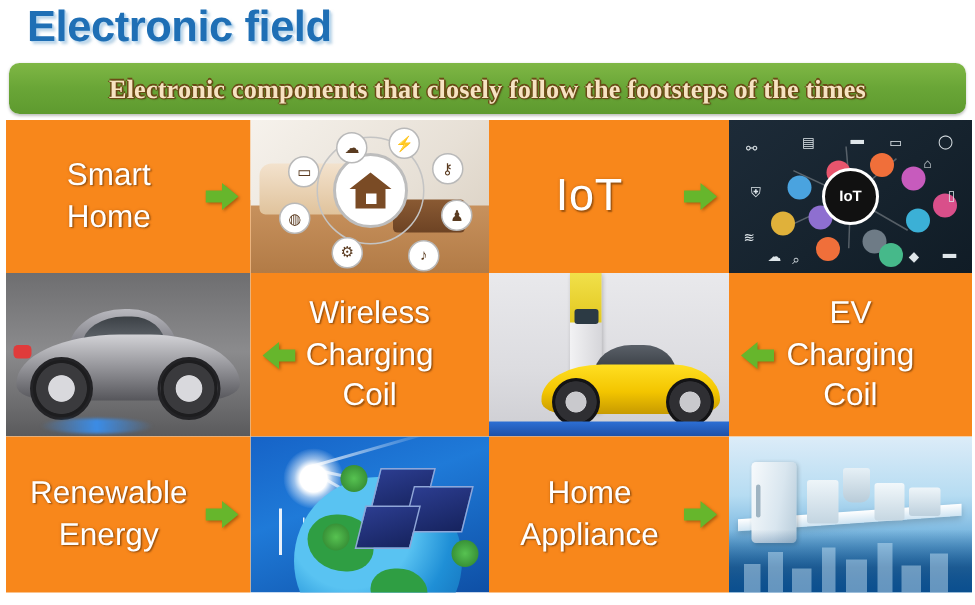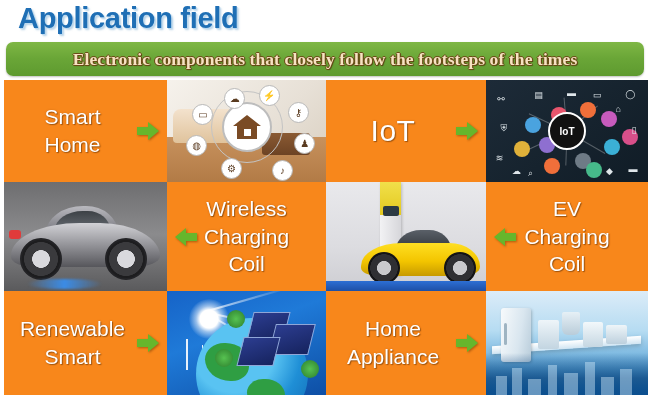--- a/index.html
+++ b/index.html
@@ -204,21 +204,21 @@
   .ap-mic{position:absolute;left:74%;top:33%;width:13%;height:18%;
     background:linear-gradient(180deg,#eef5f9,#bdd0dd);border-radius:2px;}
   .ap-city{position:absolute;left:0;right:0;bottom:0;height:40%;
     background:
       linear-gradient(180deg,rgba(24,96,160,0) 0%,rgba(14,70,126,.75) 60%,#0b4f8f 100%);}
   .ap-bld{position:absolute;bottom:0;background:rgba(210,235,250,.45);}
 </style>
 </head>
 <body>
 
-<div class="page-title">Application field</div>
+<div class="page-title">Electronic field</div>
 
 <div class="banner">
   <span class="banner-text">Electronic components that closely follow the footsteps of the times</span>
 </div>
 
 <div class="grid">
 
   <div class="cell cell-text arrow-right">
     <span class="label">Smart
 Home</span>
@@ -332,21 +332,21 @@
     <svg class="arrow left" viewBox="0 0 22 18">
       <polygon points="22,5 11,5 11,0 0,9 11,18 11,13 22,13" fill="#66b62c"></polygon>
     </svg>
     <span class="label">EV
 Charging
 Coil</span>
   </div>
 
   <div class="cell cell-text arrow-right">
     <span class="label">Renewable
-Smart</span>
+Energy</span>
     <svg class="arrow right" viewBox="0 0 22 18">
       <polygon points="0,5 11,5 11,0 22,9 11,18 11,13 0,13" fill="#66b62c"></polygon>
     </svg>
   </div>
 
   <div class="cell">
     <div class="pic pic-solar">
       <div class="sl-sun"></div>
       <div class="sl-ray" style="transform:rotate(12deg)"></div>
       <div class="sl-ray" style="transform:rotate(30deg)"></div>

